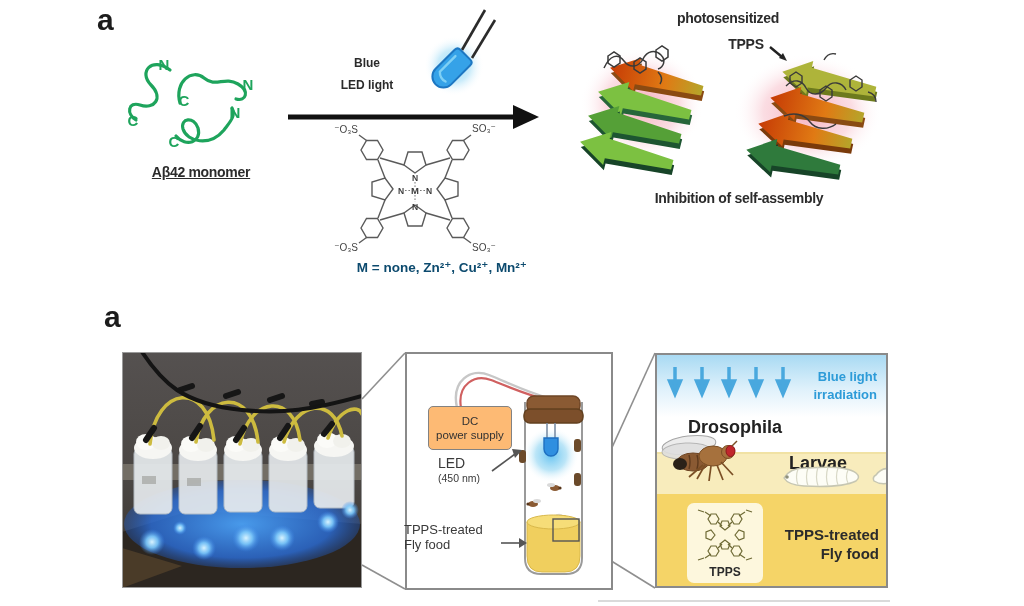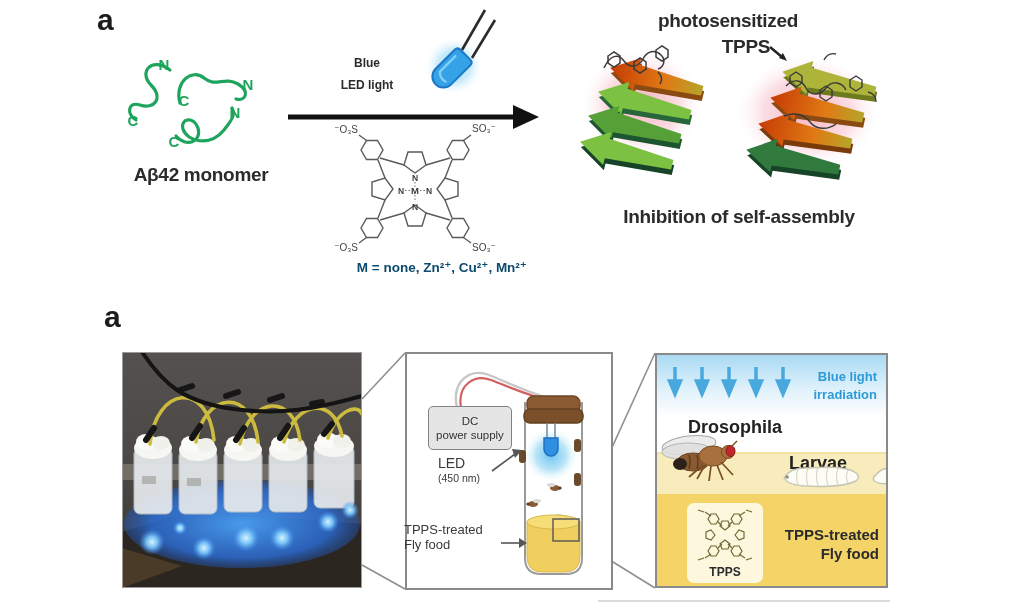--- a/index.html
+++ b/index.html
@@ -1,41 +1,41 @@
 <!DOCTYPE html>
 <html><head>
 <meta charset="utf-8">
 <style>
   html,body{margin:0;padding:0;background:#fff;}
   .canvas{position:relative;width:1024px;height:606px;background:#fff;overflow:hidden;
           font-family:"Liberation Sans","DejaVu Sans",sans-serif;color:#2b2b2b;}
   .abs{position:absolute;}
   .plabel{position:absolute;font-size:30px;font-weight:bold;color:#1c1c1c;}
-  .cap19{position:absolute;font-size:19px;font-weight:bold;text-align:center;color:#2b2b2b;letter-spacing:-0.3px;}
+  .cap19{position:absolute;font-size:14px;font-weight:bold;text-align:center;color:#2b2b2b;letter-spacing:-0.3px;}
   .cap18{position:absolute;font-size:12px;font-weight:bold;text-align:center;color:#2b2b2b;line-height:22px;}
   .note13{position:absolute;font-size:13.5px;font-weight:bold;text-align:right;color:#0c4a6e;}
   .box-label{font-size:11.5px;color:#333;text-align:center;line-height:14px;}
   .diag-label{position:absolute;font-size:14px;color:#3a3a3a;text-align:left;line-height:15px;}
   .diag-sub{font-size:10.5px;color:#3a3a3a;}
   .midbox{position:absolute;left:405px;top:352px;width:208px;height:238px;background:#fff;
           border:2px solid #8a8a8a;box-sizing:border-box;}
   .inset{position:absolute;left:655px;top:353px;width:233px;height:235px;background:#fff;
          border:2px solid #8a8a8a;box-sizing:border-box;overflow:hidden;}
   .inset .sky{position:absolute;left:0;top:0;width:100%;height:62px;
          background:linear-gradient(#a9daf3,#dff1fb 55%,rgba(255,255,255,0));}
   .inset .band{position:absolute;left:0;top:97px;width:100%;height:42px;background:#f8ecbc;border-top:2px solid #f1e2a4;}
   .inset .food{position:absolute;left:0;top:139px;width:100%;height:96px;background:#f5d467;}
   .irrad{position:absolute;left:116px;top:13px;width:104px;text-align:right;
          font-size:13px;font-weight:bold;line-height:18px;}
   .species{position:absolute;font-size:18px;font-weight:bold;color:#222;}
   .tppsbox{position:absolute;left:30px;top:148px;width:76px;height:80px;background:#fdf7dd;border-radius:7px;}
   .tpps-name{position:absolute;left:0;bottom:4px;width:100%;text-align:center;font-size:12px;font-weight:bold;color:#2b2b2b;}
   .inset-food-label{position:absolute;left:108px;top:170px;width:114px;text-align:right;
          font-size:15px;font-weight:bold;color:#2b2b2b;line-height:19px;}
-  .dcbox{position:absolute;left:428px;top:406px;width:82px;height:42px;background:#e5e5e5;
+  .dcbox{position:absolute;left:428px;top:406px;width:82px;height:42px;background:#fdba74;
          border:1.5px solid #828282;border-radius:5px;display:flex;flex-direction:column;justify-content:center;}
   .baseline-rule{position:absolute;left:598px;top:600px;width:292px;height:2px;background:#dadada;}
 </style>
 </head>
 <body>
 
 <div class="canvas">
 
   <div class="plabel" style="left:97px;top:3px;">a</div>
 
@@ -47,21 +47,21 @@
     </g>
     <g font-size="15" font-weight="bold" fill="#1ea45c" text-anchor="middle">
       <text x="46" y="22">N</text>
       <text x="130" y="42">N</text>
       <text x="117" y="70">N</text>
       <text x="66" y="58">C</text>
       <text x="15" y="78">C</text>
       <text x="56" y="99">C</text>
     </g>
   </svg>
-  <div class="cap19" style="left:105px;top:164px;width:192px;">Aβ42 monomer</div>
+  <div class="cap19" style="left:105px;top:164px;width:192px;text-decoration:underline;">Aβ42 monomer</div>
 
   <div class="cap18" style="left:310px;top:52px;width:114px;">
     <div>Blue</div>
     <div>LED light</div>
   </div>
 
   <svg class="abs" style="left:418px;top:0;" width="92" height="98" viewBox="0 0 92 98">
     <defs>
       <radialGradient id="ledGlowTop" cx="50%" cy="50%" r="50%">
         <stop offset="0%" stop-color="#8fd8f8" stop-opacity="0.95"></stop>
@@ -201,21 +201,21 @@
       <path d="M58,40 c8,-8 16,-6 20,2 c4,8 14,8 20,0 c6,-8 16,-6 20,2"></path>
       <polygon points="62,30 68,26 74,30 74,37 68,41 62,37"></polygon>
       <polygon points="92,44 98,40 104,44 104,51 98,55 92,51"></polygon>
       <polygon points="122,34 128,30 134,34 134,41 128,45 122,41"></polygon>
       <path d="M56,70 c10,-4 20,-2 26,6 c6,8 18,8 26,2"></path>
       <path d="M96,14 q4,-8 12,-6"></path>
       <path d="M140,46 q8,2 8,10"></path>
     </g>
   </svg>
 
-  <div class="cap19" style="left:586px;top:206px;width:306px;text-align:center;">Inhibition of self-assembly</div>
+  <div class="cap19" style="left:586px;top:190px;width:306px;text-align:center;">Inhibition of self-assembly</div>
 
   <div class="plabel" style="left:104px;top:300px;">a</div>
 
   <svg class="abs" style="left:122px;top:352px;" width="240" height="236" viewBox="0 0 240 236">
     <defs>
       <linearGradient id="wallGrad" x1="0" y1="0" x2="0" y2="1">
         <stop offset="0%" stop-color="#555150"></stop>
           <stop offset="55%" stop-color="#4a4643"></stop>
         <stop offset="100%" stop-color="#37322c"></stop>
       </linearGradient>

